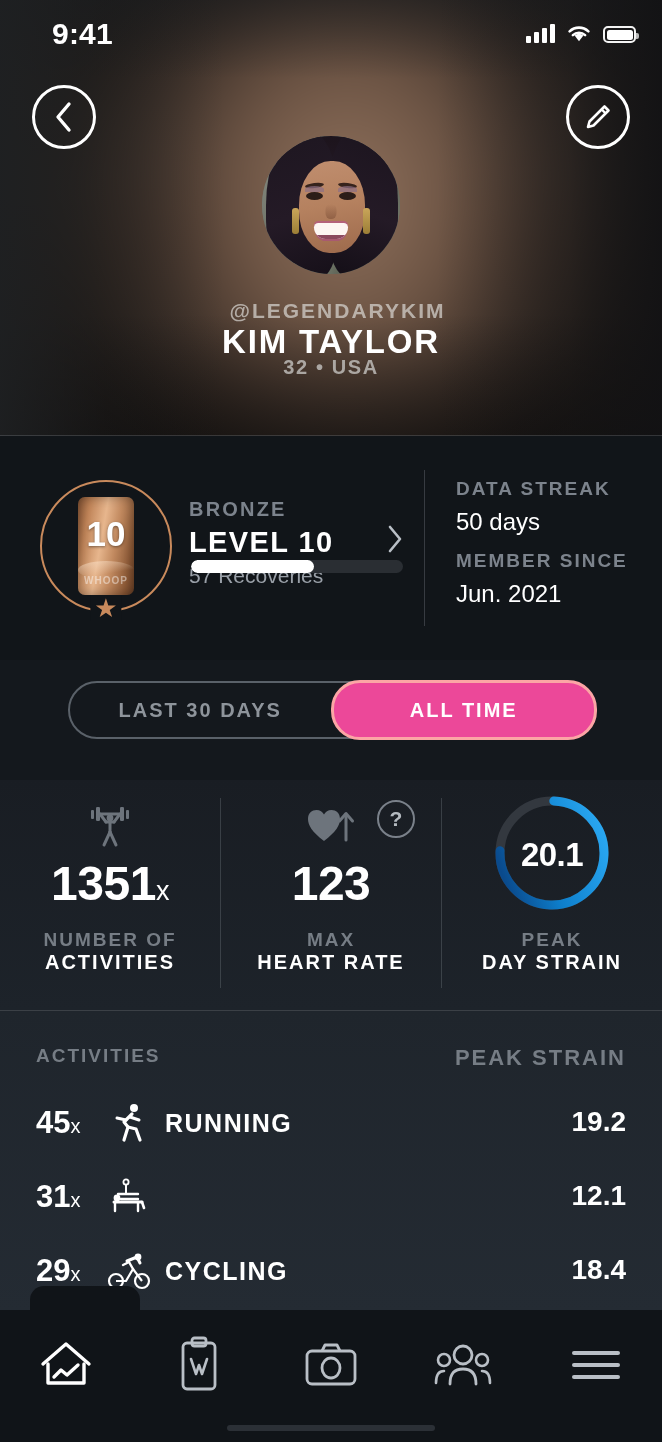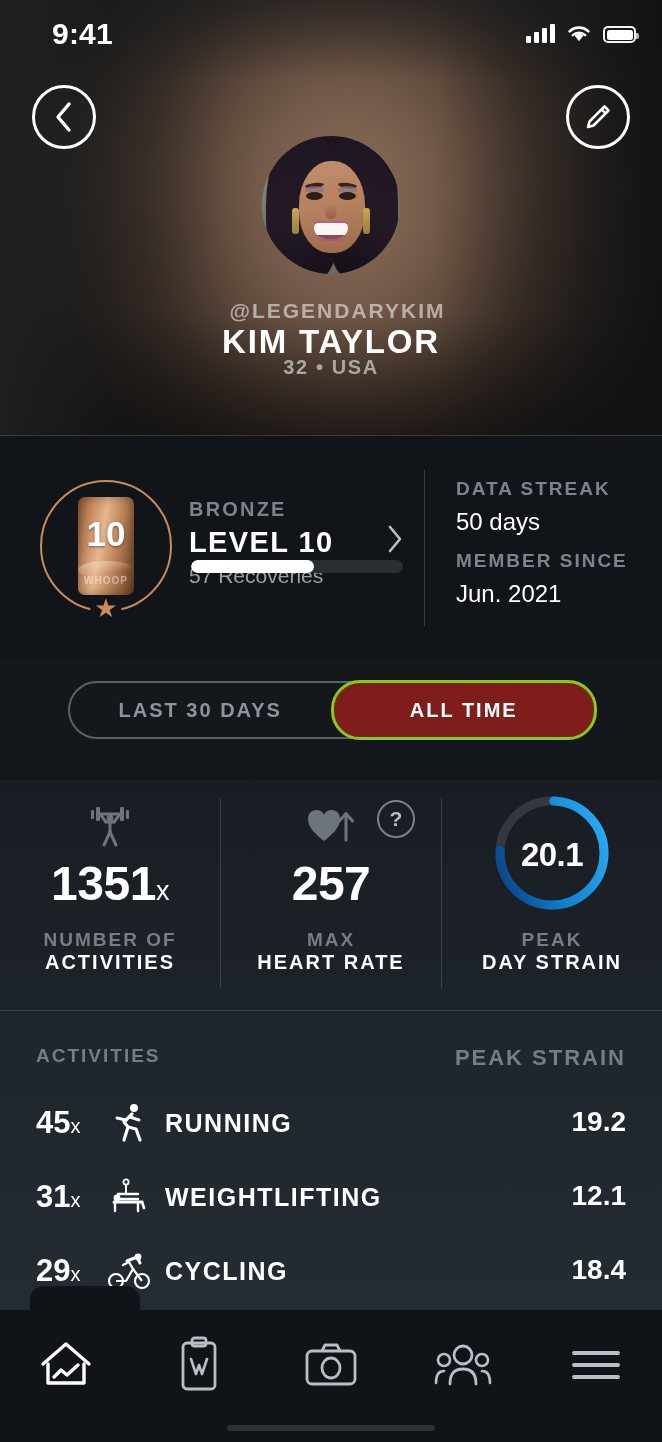--- a/index.html
+++ b/index.html
@@ -147,22 +147,22 @@
 
   
   .toggle-zone { position:absolute; top:660px; left:0; width:662px; height:120px; background:#14181d; }
   .toggle {
     position:absolute; left:68px; top:21px; width:528px; height:58px;
     border:2px solid #5a6169; border-radius:29px; display:flex;
   }
   .seg { flex:1; display:flex; align-items:center; justify-content:center;
     font-size:20px; font-weight:700; letter-spacing:2.0px; color:#8e949b; }
   .seg.active {
-    color:#fff; border:3px solid #84cc16; border-radius:29px;
-    margin:-3px -3px -3px 0; background:#7f1d1d;
+    color:#fff; border:3px solid #fca5a5; border-radius:29px;
+    margin:-3px -3px -3px 0; background:#ec4899;
   }
 
   
   .stats { position:absolute; top:780px; left:0; width:662px; height:230px;
     background:linear-gradient(180deg,#191d23 0%,#1d232a 100%); }
   .stat { position:absolute; top:0; width:220px; height:230px; text-align:center; }
   .stat.s1 { left:0;padding-left:25px; } .stat.s2 { left:221px; } .stat.s3 { left:442px; }
   .stat-icon { position:absolute; left:0; right:0; top:22px; height:48px;
     display:flex; align-items:center; justify-content:center; }
   .stat-value { position:absolute; left:0; right:0; top:76px; color:#fff; font-size:48px; font-weight:700; letter-spacing:-0.5px; }
@@ -350,21 +350,21 @@
 
     <div class="stat s2">
       <div class="stat-icon">
         <svg width="50" height="38" viewBox="0 0 50 38">
           <path d="M18 34 C6 25 2 18 2 12 C2 6 6 3 10.5 3 C14 3 16.6 5 18 7.6 C19.4 5 22 3 25.5 3 C30 3 34 6 34 12 C34 18 30 25 18 34 Z" fill="#6d747c"></path>
           <path d="M40 33 L40 8" stroke="#6d747c" stroke-width="3" fill="none" stroke-linecap="round"></path>
           <path d="M33.5 14 L40 6.5 L46.5 14" stroke="#6d747c" stroke-width="3" fill="none" stroke-linecap="round" stroke-linejoin="round"></path>
         </svg>
       </div>
       <div class="stat-value">
-        <span>257</span><span class="suffix"></span>
+        <span>123</span><span class="suffix"></span>
       </div>
       <div class="stat-l1">MAX</div>
       <div class="stat-l2">HEART RATE</div>
     </div>
 
     <div class="stat s3">
       <div class="ring-wrap">
         <svg width="122" height="122" viewBox="0 0 122 122">
           <defs>
             <linearGradient id="strainGrad" x1="0.35" y1="0" x2="0.75" y2="1">
@@ -419,21 +419,20 @@
           <path d="M18 8 L18 16" stroke="#fff" stroke-width="2" fill="none"></path>
           <path d="M10 17 L30 17" stroke="#fff" stroke-width="2.4" fill="none" stroke-linecap="round"></path>
           <circle cx="9" cy="21" r="3.4" fill="#fff"></circle>
           <path d="M6 25 L34 25" stroke="#fff" stroke-width="3" fill="none" stroke-linecap="round"></path>
           <path d="M34 25 L36 31" stroke="#fff" stroke-width="2.6" fill="none" stroke-linecap="round"></path>
           <path d="M13 22 L30 22" stroke="#fff" stroke-width="2.4" fill="none" stroke-linecap="round"></path>
           <path d="M7 25 L7 34" stroke="#fff" stroke-width="2.4" fill="none" stroke-linecap="round"></path>
           <path d="M30 25 L30 34" stroke="#fff" stroke-width="2.4" fill="none" stroke-linecap="round"></path>
         </svg>
       </div>
-      <div class="nm">WEIGHTLIFTING</div>
       <div class="val">12.1</div>
     </div>
 
     <div class="act-row" style="top:220px">
       <div class="count">
         <span>29</span><span class="x">x</span>
       </div>
       <div class="ico">
         <svg width="46" height="40" viewBox="0 0 46 40">
           <circle cx="9" cy="30" r="7" stroke="#fff" stroke-width="2.2" fill="none"></circle>

